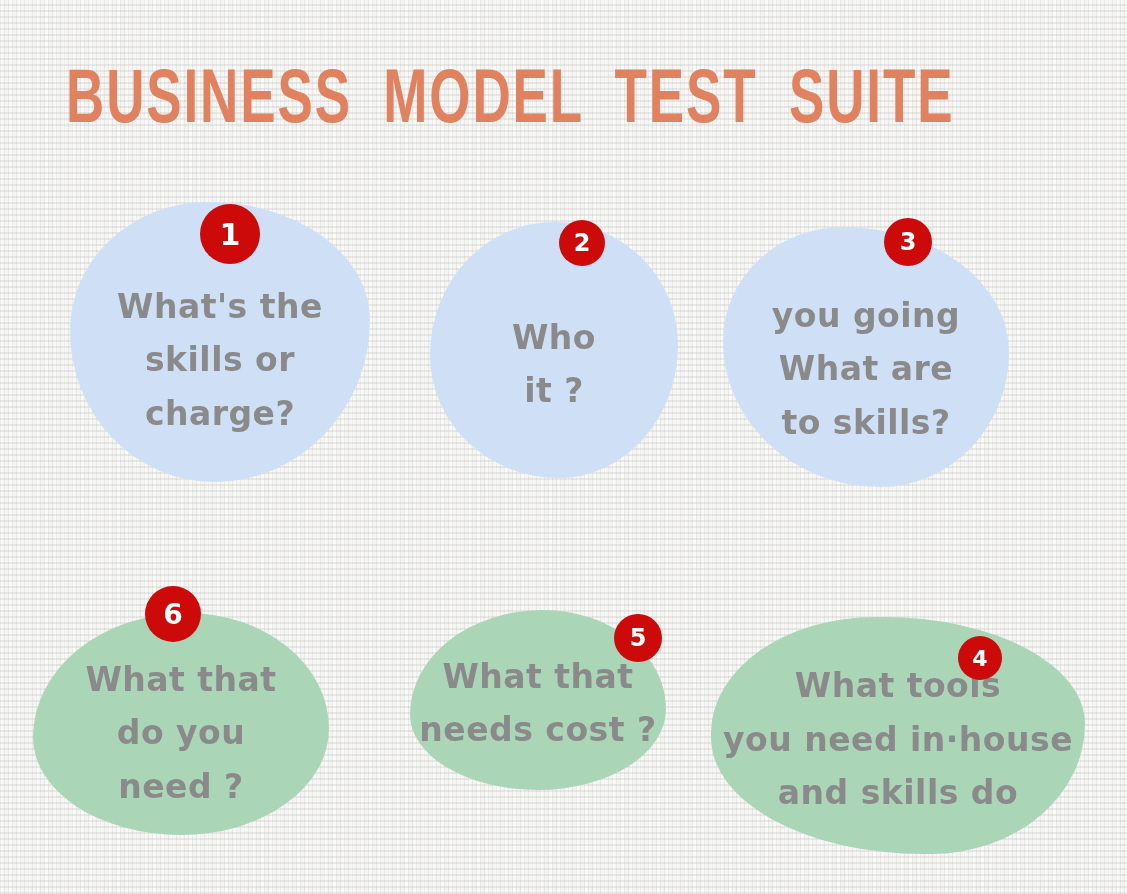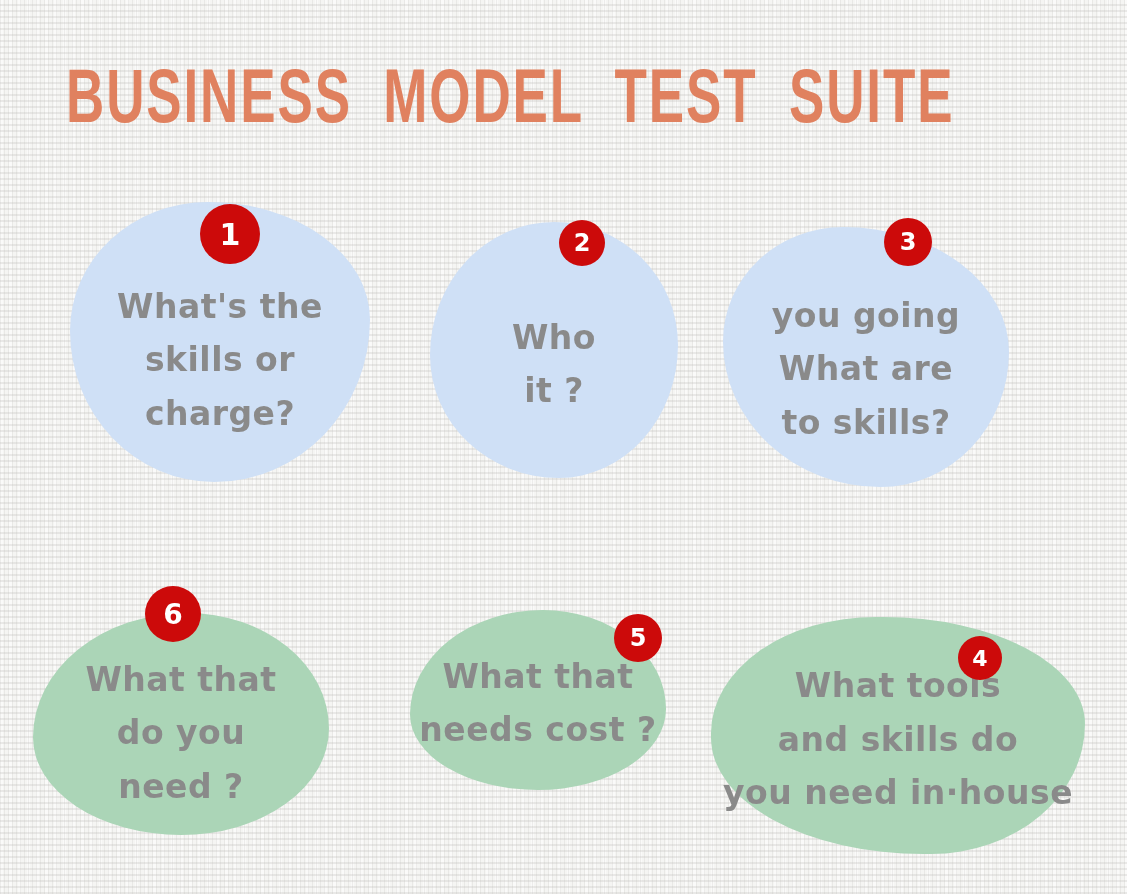--- a/index.html
+++ b/index.html
@@ -140,17 +140,17 @@
     </div>
     <div class="q-line">What that</div>
     <div class="q-line">needs cost ?</div>
   </div>
 
   <div class="bubble green" id="bubble-4">
     <div class="badge" id="badge-4">
       <span>4</span>
     </div>
     <div class="q-line">What tools</div>
+    <div class="q-line">you need in·house</div>
     <div class="q-line">and skills do</div>
-    <div class="q-line">you need in·house</div>
   </div>
 
 </div>
 
 </body></html>

